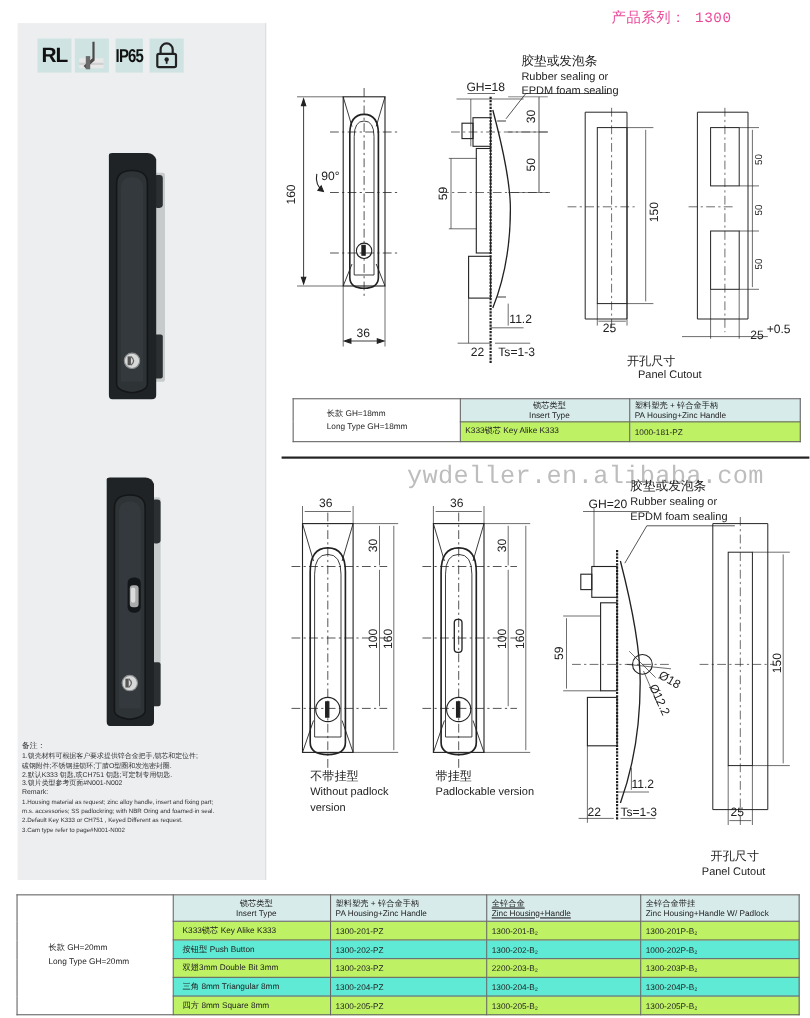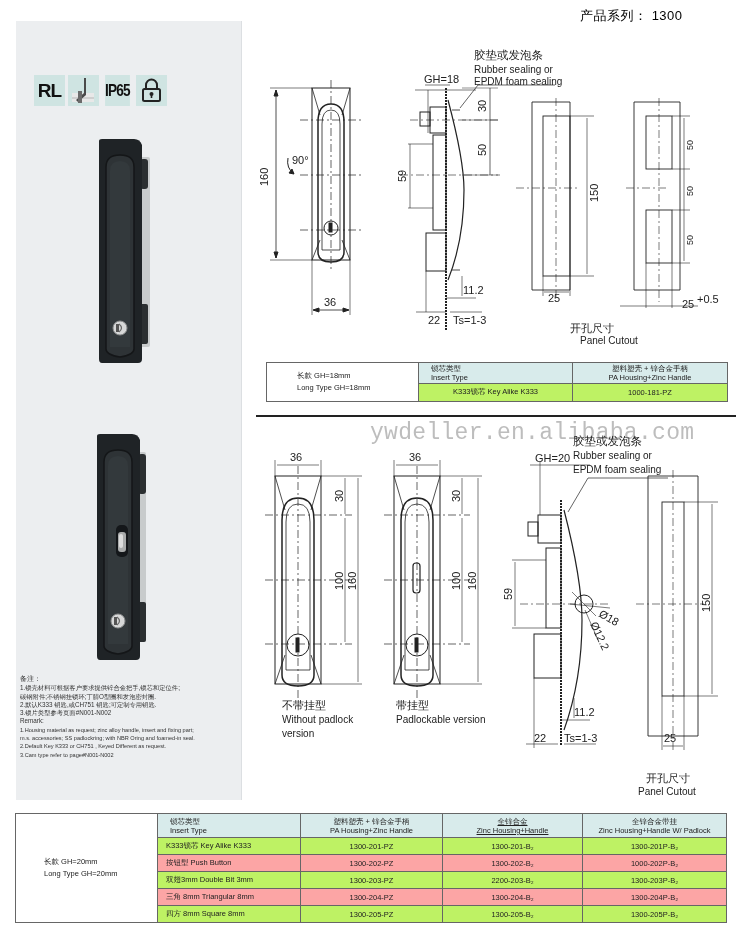--- a/index.html
+++ b/index.html
@@ -1,23 +1,23 @@
 <!DOCTYPE html>
 <html><head>
 <meta charset="utf-8">
 <style>
   * { box-sizing: border-box; margin: 0; padding: 0; }
   html, body { width: 736px; height: 925px; background: #ffffff; overflow: hidden; }
   body { position: relative; font-family: "Liberation Sans", "DejaVu Sans", sans-serif; color: #222; }
 
-  .series-title { position: absolute; top: 7px; left: 580px; font-size: 13px; color: #000000; letter-spacing: 0.5px; }
+  .series-title { position: absolute; top: 7px; left: 556px; font-size: 13px; color: #ec4899; letter-spacing: 0.5px; font-family: Liberation Mono, monospace; }
 
   .left-panel { position: absolute; left: 16px; top: 21px; width: 226px; height: 779px; background: #eceef0; border-right: 1px solid #dcdfe2; }
 
-  .badges { position: absolute; left: 18px; top: 14px; display: flex; gap: 3px; margin-top: 40px; }
+  .badges { position: absolute; left: 18px; top: 14px; display: flex; gap: 3px; }
   .badge { width: 31px; height: 31px; background: #cfe4e2; display: flex; align-items: center; justify-content: center; font-weight: bold; color: #111; font-family: "Liberation Sans", sans-serif; }
   .badge-rl { font-size: 19px; letter-spacing: -1px; }
   .badge-ip { font-size: 17px; letter-spacing: -1px; transform: scaleX(0.8); }
 
   .product-photo { position: absolute; }
   .photo1 { left: 80px; top: 98px; }
   .photo2 { left: 78px; top: 401px; }
 
   .remarks { position: absolute; left: 20px; top: 675px; width: 208px; font-size: 6.3px; line-height: 8.3px; color: #333; }
   .remarks div { white-space: nowrap; }
@@ -25,26 +25,26 @@
   .top-divider { position: absolute; left: 256px; top: 415px; width: 480px; height: 2px; background: #222; }
 
   .drawing { position: absolute; }
   .dim-text { font-family: "Liberation Sans", sans-serif; font-size: 11px; fill: #222; }
   .dim-small { font-size: 9px; }
   .lbl-text { font-family: "Liberation Sans", sans-serif; fill: #222; }
 
   .watermark { position: absolute; left: 370px; top: 420px; font-size: 23px; color: #bdbdbd; letter-spacing: 0.3px; font-family: Liberation Mono, monospace; }
 
   table.spec { position: absolute; border-collapse: collapse; font-family: "Liberation Sans", sans-serif; color: #222; }
-  table.spec td { border: 1px solid #666; font-size: 7.5px; padding: 0 4px; text-align: center; vertical-align: middle; }
+  table.spec td { border: 1px solid #666; font-size: 7.5px; padding: 0 4px; vertical-align: middle; }
   table.spec td.left-label { text-align: left; padding-left: 30px; background: #fff; line-height: 12px; font-size: 7.5px; }
   table.spec td.hdr { background: #d8ebeb; line-height: 9px; }
-  table.spec td.hdr-left { text-align: left; padding-left: 12px; margin-top: 46px; }
+  table.spec td.hdr-left { text-align: center; padding-left: 12px; margin-top: 46px; }
   table.spec td.row-left { text-align: left; padding-left: 8px; }
-  table.spec tr.alt td.cell { background: #fca5a5; }
+  table.spec tr.alt td.cell { background: #5eead4; }
   table.spec td.cell { background: #bef264; }
 
   .t1 { left: 266px; top: 362px; width: 462px; height: 40px; border: 1.5px solid #333; }
   .t2 { left: 15px; top: 813px; width: 712px; height: 110px; border: 1.5px solid #333; }
   .t2 td { font-size: 7.8px; }
 </style>
 </head>
 <body>
 
 <div class="series-title">

